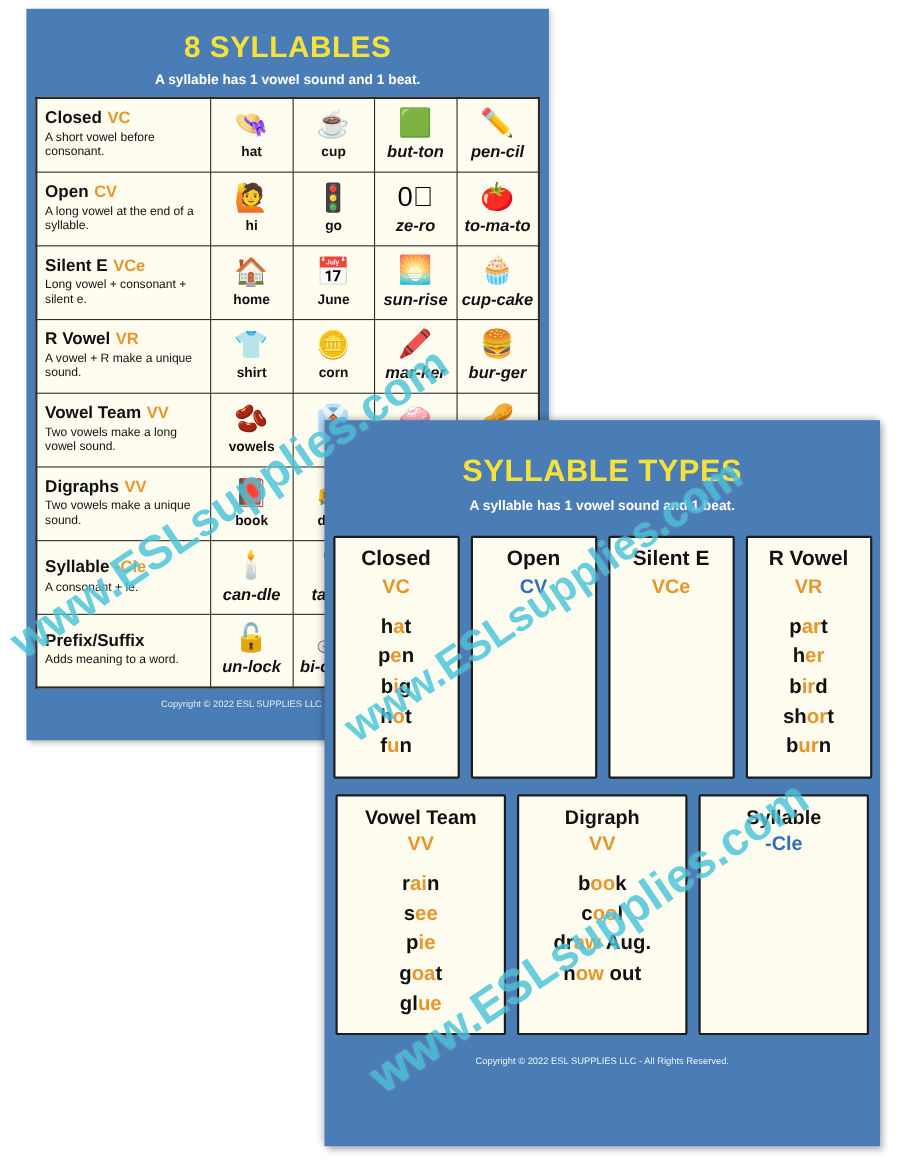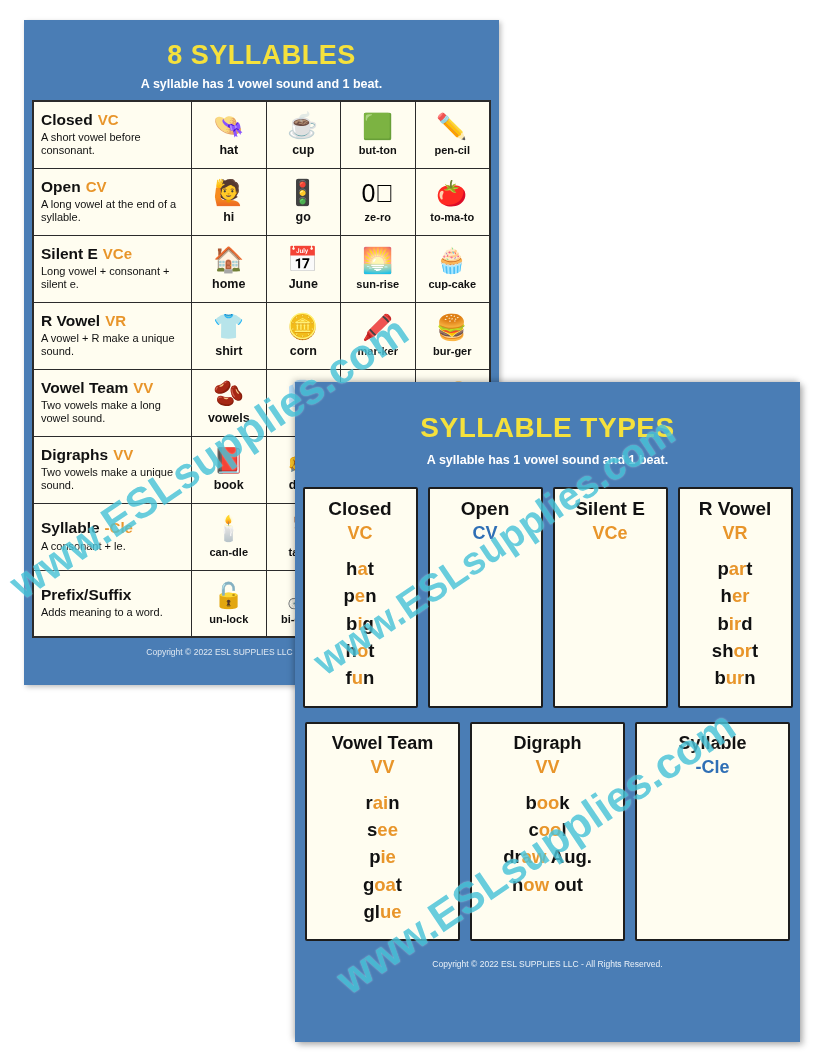--- a/index.html
+++ b/index.html
@@ -1,20 +1,20 @@
 <!DOCTYPE html>
 <html><head>
 <meta charset="utf-8">
 <style>
   html,body{margin:0;padding:0;background:#ffffff;}
   body{width:816px;height:1056px;position:relative;font-family:"Liberation Sans",sans-serif;overflow:hidden;}
 
   
   #poster1{
-    position:absolute;left:24px;top:20px;width:475px;height:665px;
+    position:absolute;left:24px;top:8px;width:475px;height:665px;
     background:#4a7db5;box-shadow:2px 2px 5px rgba(0,0,0,.25);
   }
   #poster1 .p-title{
     text-align:center;color:#f5e13c;font-weight:bold;font-size:27px;
     letter-spacing:.5px;padding-top:20px;
   }
   #poster1 .p-sub{
     text-align:center;color:#ffffff;font-weight:bold;font-size:12.5px;
     padding-top:6px;padding-bottom:9px;
   }
@@ -24,21 +24,21 @@
   }
   #tbl1 tr{height:67px;margin-left:48px;}
   #tbl1 td{border:1px solid #2b2b2b;vertical-align:middle;padding:0;}
   .c-label{width:143px;padding:4px 7px !important;background:#fffdf0;}
   .lab-top{font-size:15.5px;font-weight:bold;color:#111;line-height:1.05;}
   .lab-code{color:#e8952a;font-weight:bold;font-size:15px;margin-left:5px;}
   .lab-desc{font-size:11px;color:#111;line-height:1.18;margin-top:3px;}
   .c-item{width:73.5px;text-align:center;background:#fffdf0;}
   .c-item .glyph{font-size:25px;line-height:27px;display:block;height:29px;}
   .c-item .word{font-size:12.5px;font-weight:bold;color:#111;display:block;margin-top:2px;}
-  .c-item .word.sm{font-size:11px;}
+  .c-item .word.sm{font-size:15px;font-style:italic;}
   #poster1 .copyright{
     text-align:center;color:#dfe8f2;font-size:8.5px;margin-top:9px;
   }
 
   
   #poster2{
     position:absolute;left:295px;top:382px;width:505px;height:660px;
     background:#4a7db5;box-shadow:-2px -2px 6px rgba(0,0,0,.22), 3px 3px 6px rgba(0,0,0,.28);
   }
   #poster2 .p-title{

